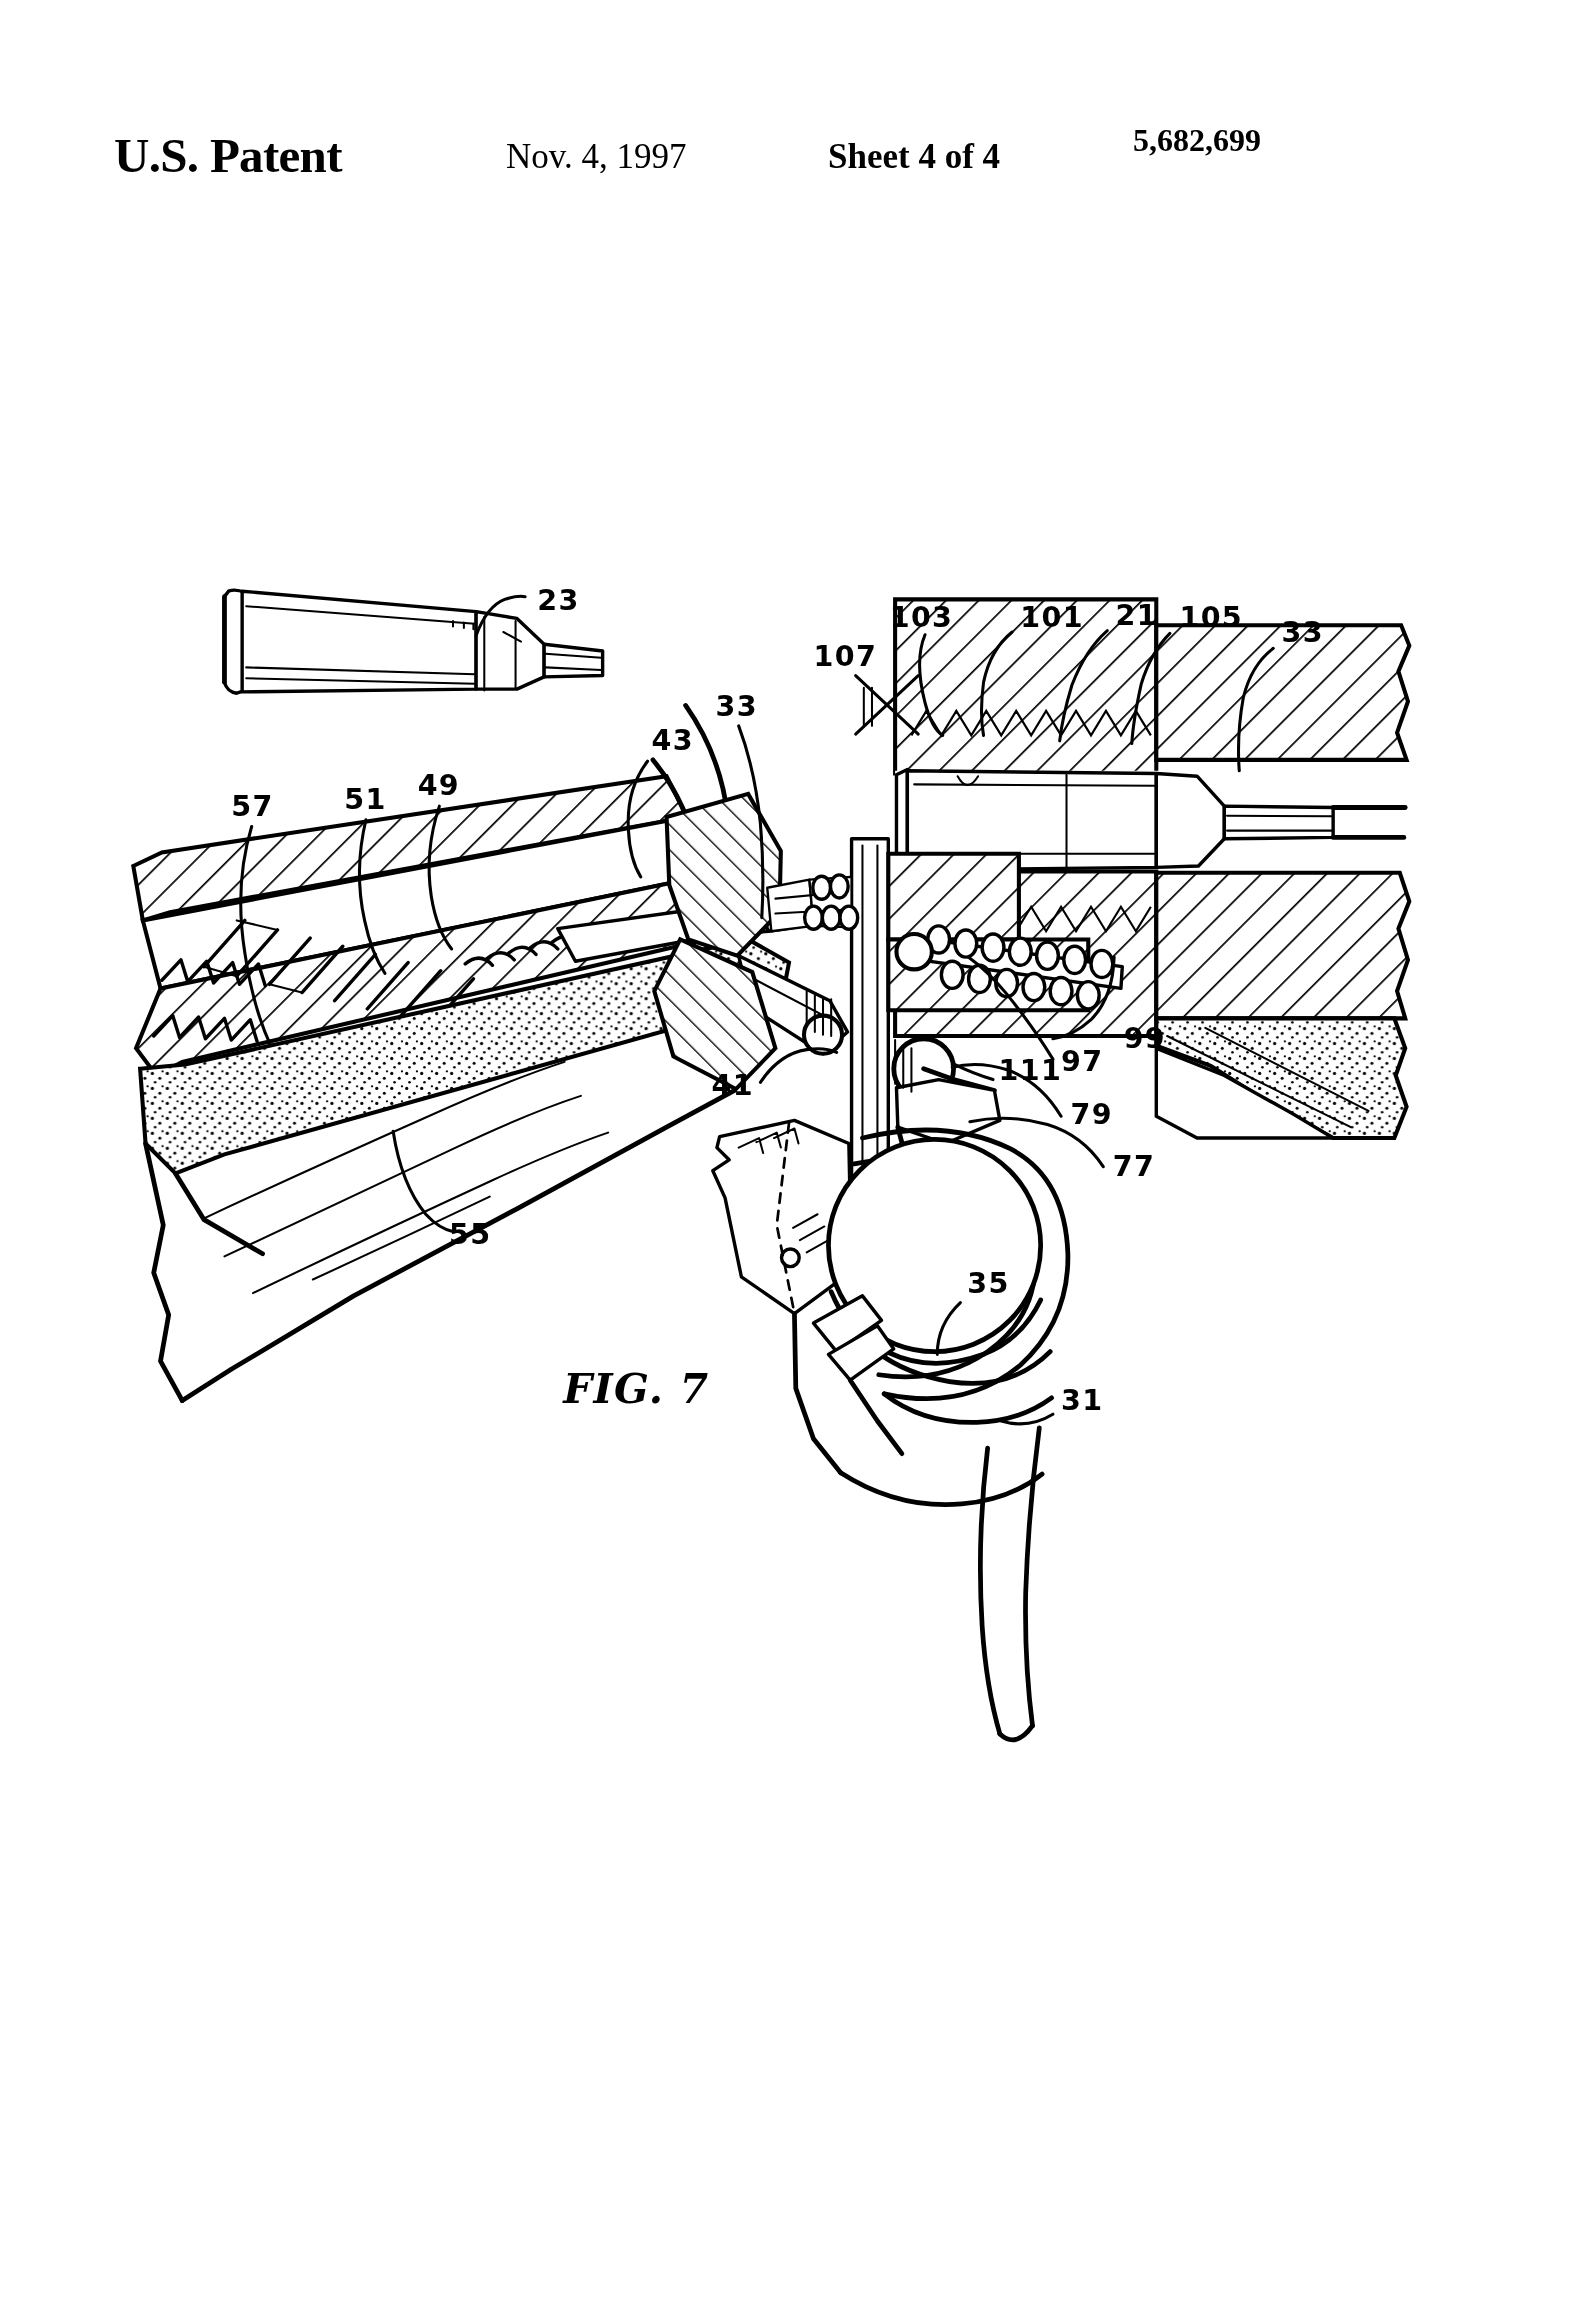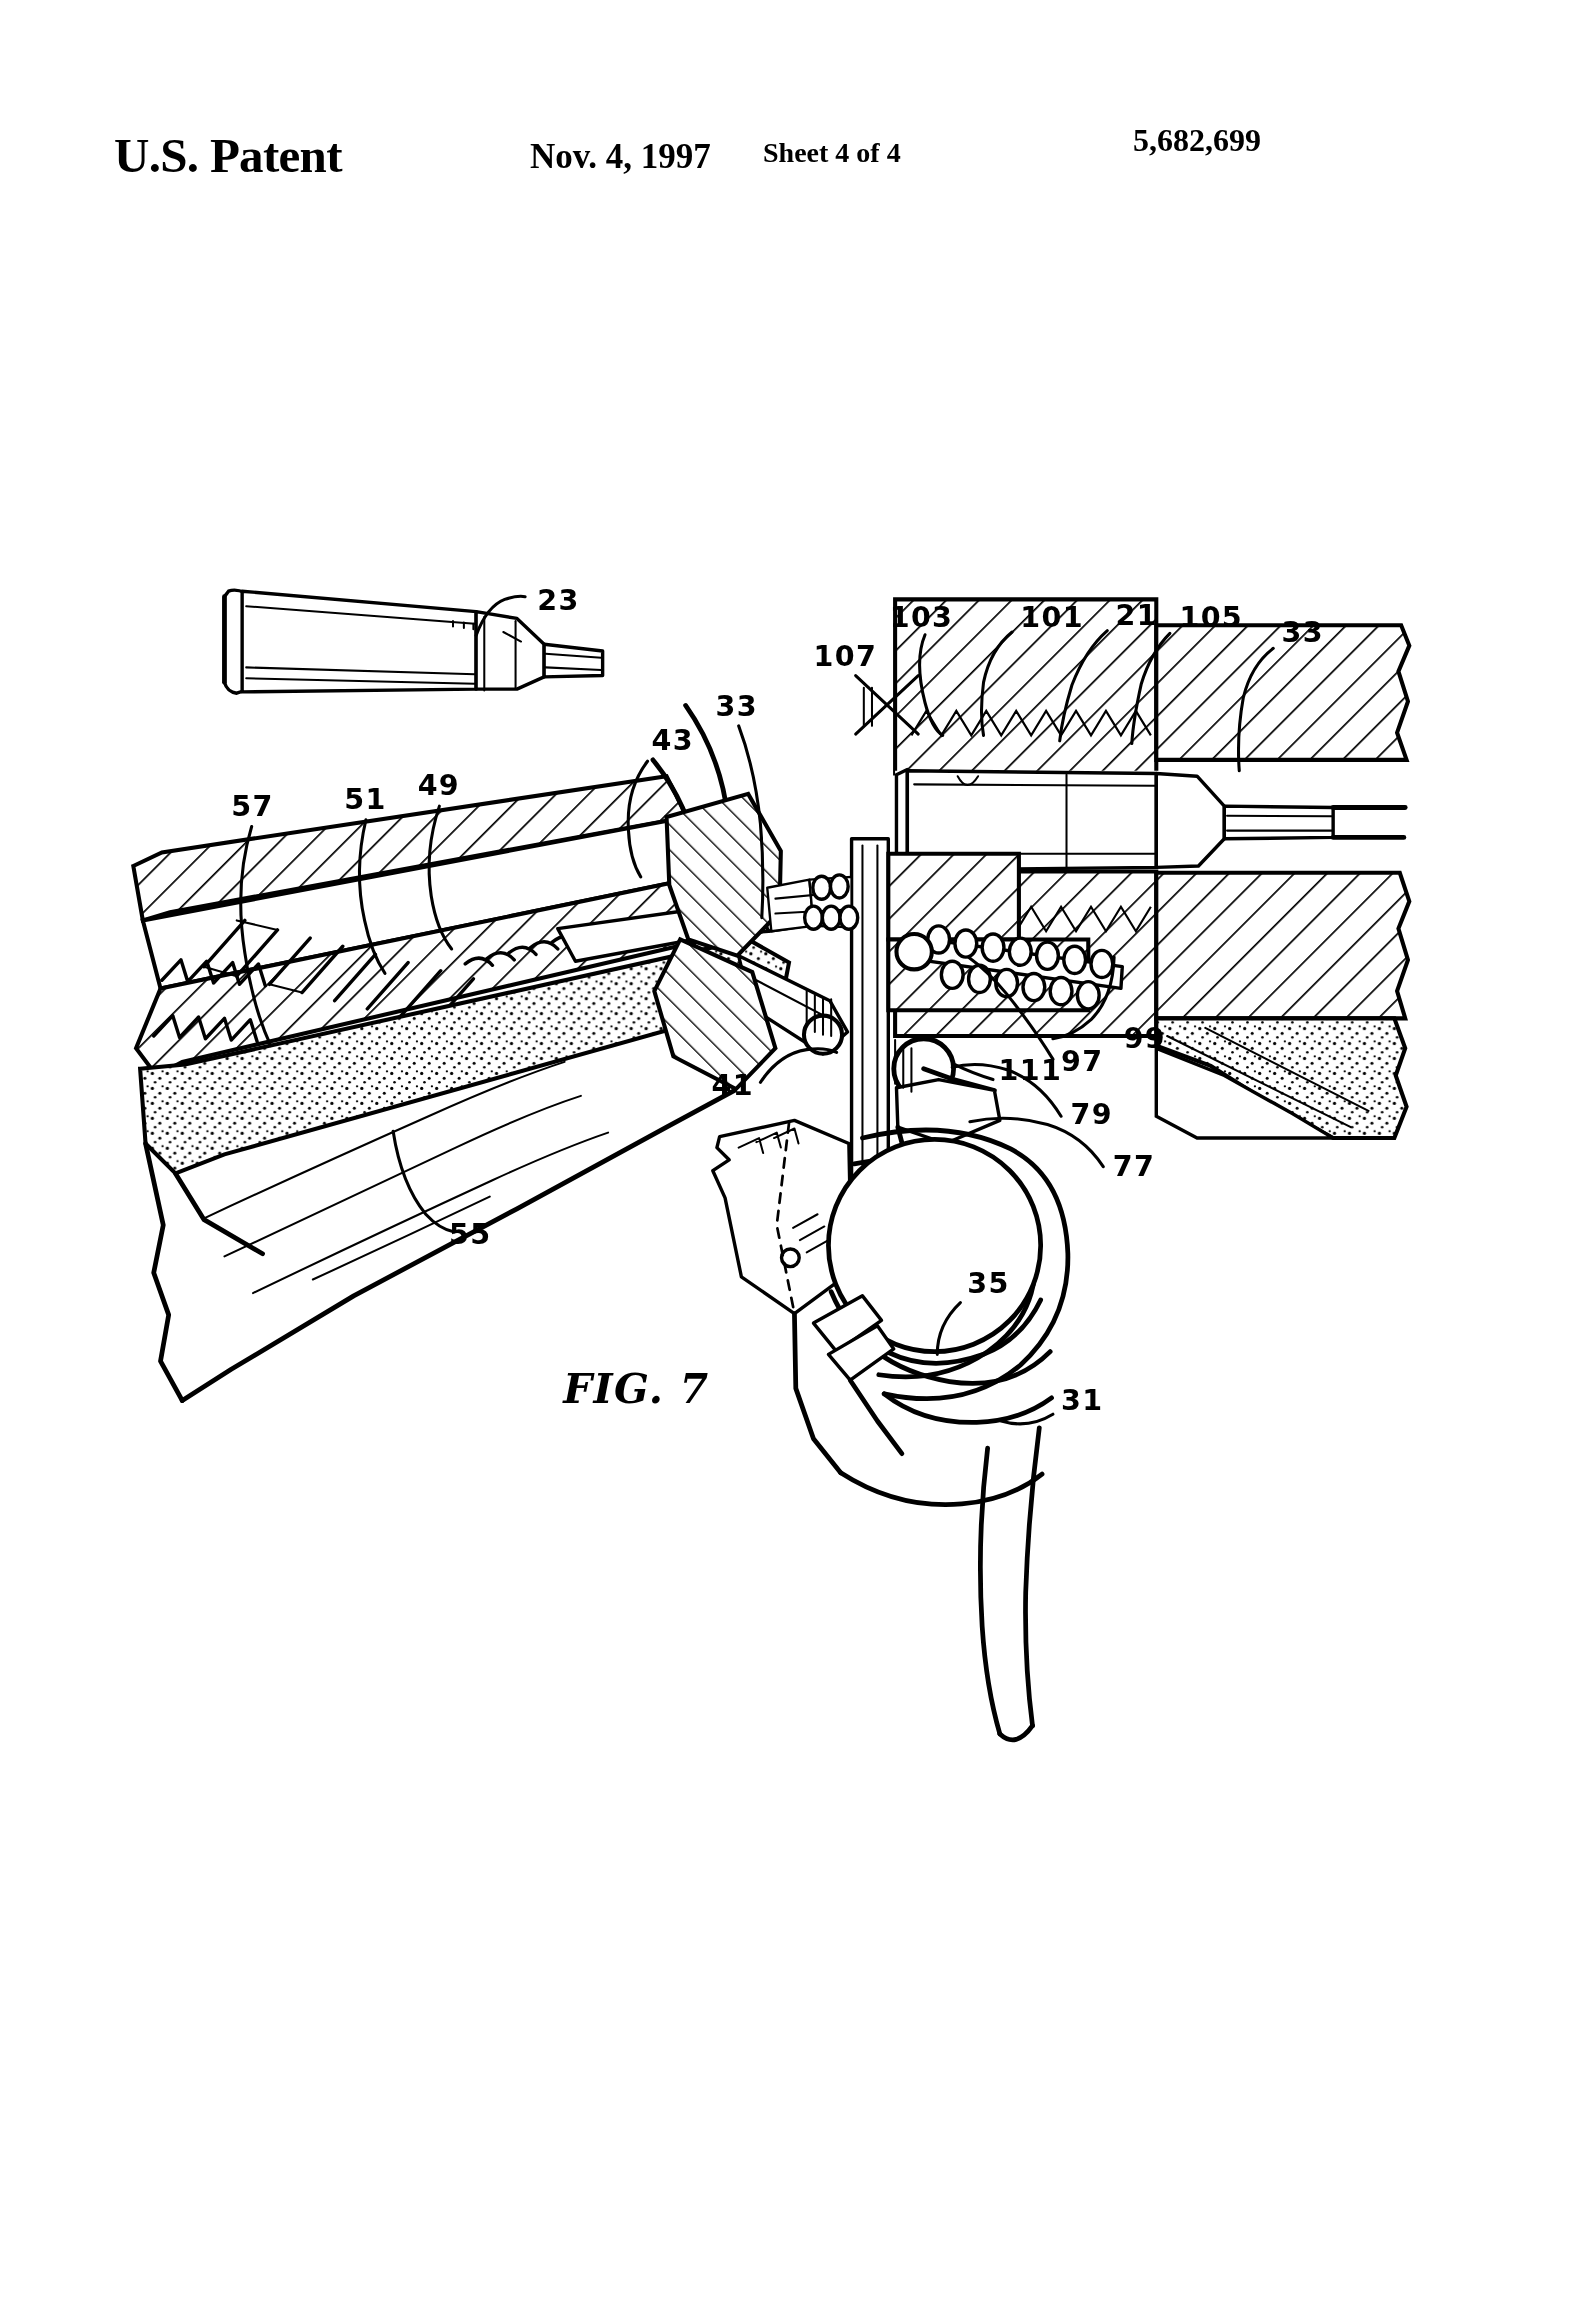--- a/index.html
+++ b/index.html
@@ -16,27 +16,26 @@
   
   .hdr{position:absolute;left:0;top:0;width:1578px;height:218px;padding-left:41px;}
   .hdr-office{
     position:absolute;left:114px;top:127px;
     font-size:49px;font-weight:700;letter-spacing:-0.7px;
     font-family:"Liberation Serif", serif;
     white-space:nowrap;
   }
   .hdr-date{
     position:absolute;left:506px;top:137px;
+    font-size:35px;font-weight:400;
+    white-space:nowrap;
+  }
+  .hdr-sheet{
+    position:absolute;left:828px;top:137px;
     font-size:35px;font-weight:700;
-    white-space:nowrap;
-    margin-left:24px;
-  }
-  .hdr-sheet{
-    position:absolute;left:763px;top:137px;
-    font-size:28px;font-weight:700;
     white-space:nowrap;
   }
   .hdr-number{
     position:absolute;left:1133px;top:122px;
     font-size:32px;font-weight:700;letter-spacing:0px;
     white-space:nowrap;
   }
 
   
   .fig-wrap{position:absolute;left:0;top:531px;width:1282px;height:1225px;}

